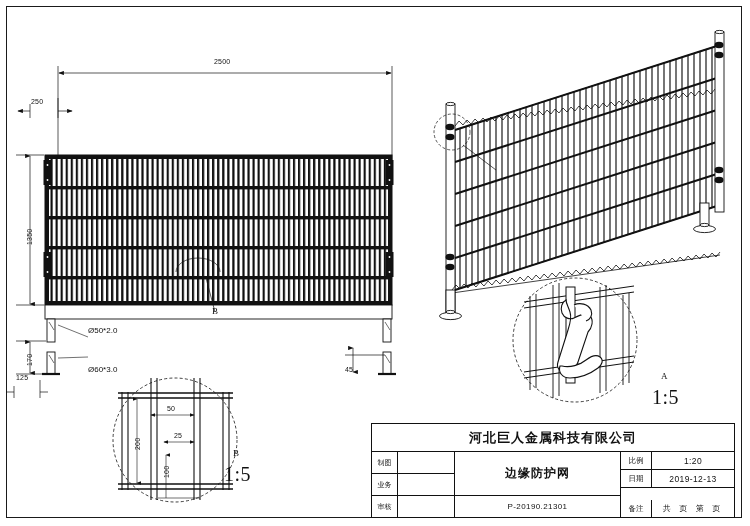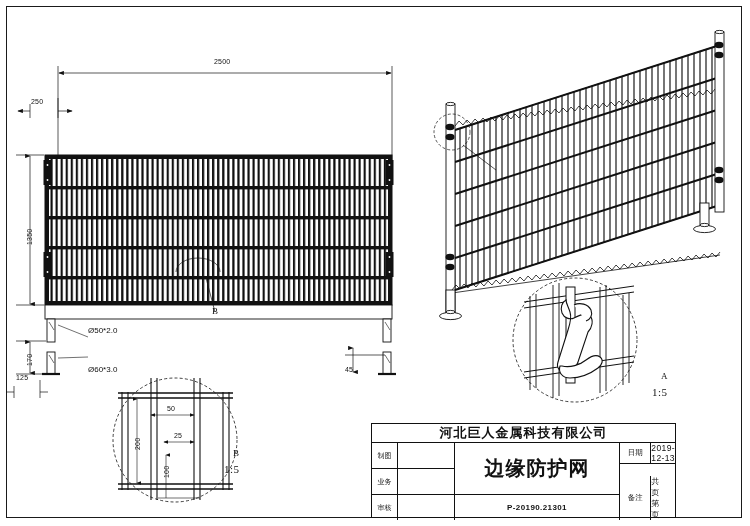--- a/index.html
+++ b/index.html
@@ -53,30 +53,30 @@
   }
   .detail-letter {
     position: absolute;
     font-family: "Liberation Serif", serif;
     font-size: 9px;
     color: #111;
   }
   .detail-scale {
     position: absolute;
     font-family: "Liberation Serif", serif;
-    font-size: 11px;
+    font-size: 20px;
     color: #111;
     letter-spacing: 0.5px;
   }
   
   .tb {
     position: absolute;
     left: 371px;
     top: 423px;
-    width: 305px;
+    width: 364px;
     height: 95px;
     border: 1.4px solid #111;
     box-sizing: border-box;
     display: flex;
     flex-direction: column;
   }
   .tb-company {
     height: 27px;
     border-bottom: 1.2px solid #111;
     display: flex;
@@ -122,36 +122,35 @@
     display: flex;
     flex-direction: column;
     border-right: 1.2px solid #111;
   }
   .tb-title {
     flex: 2;
     display: flex;
     align-items: center;
     justify-content: center;
     font-family: "DejaVu Sans", sans-serif;
-    font-size: 20px;
+    font-size: 12px;
     font-weight: bold;
     color: #111;
     letter-spacing: 1px;
     border-bottom: 1px solid #111;
   }
   .tb-code {
     flex: 1;
     display: flex;
     align-items: center;
     justify-content: center;
     font-family: "Liberation Sans", sans-serif;
     font-size: 8px;
     color: #111;
     letter-spacing: 0.4px;
-    font-weight: bold;
   }
   .tb-col-right {
     flex: 1;
     display: flex;
     flex-direction: column;
   }
   .tb-rrow {
     flex: 1;
     display: flex;
     border-bottom: 1px solid #111;
@@ -537,20 +536,24 @@
         </div>
       </div>
 
       <div class="tb-col-mid">
         <div class="tb-title">边缘防护网</div>
         <div class="tb-code">P-20190.21301</div>
       </div>
 
       <div class="tb-col-right">
         <div class="tb-rrow">
+          <div class="tb-rkey">比例</div>
+          <div class="tb-rval">1:20</div>
+        </div>
+        <div class="tb-rrow">
           <div class="tb-rkey">日期</div>
           <div class="tb-rval">2019-12-13</div>
         </div>
         <div class="tb-rrow">
           <div class="tb-rkey">备注</div>
           <div class="tb-rval cjk">共 页 第 页</div>
         </div>
       </div>
 
     </div>

